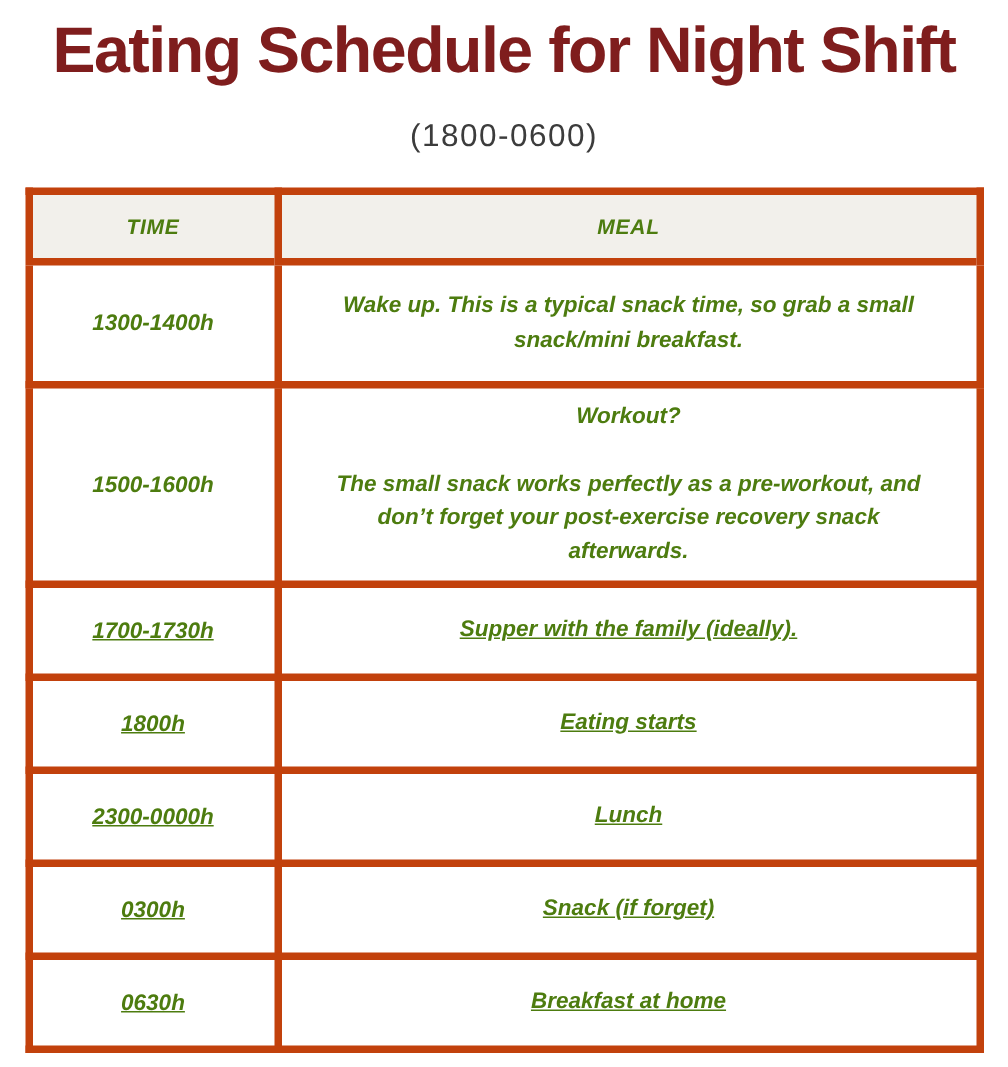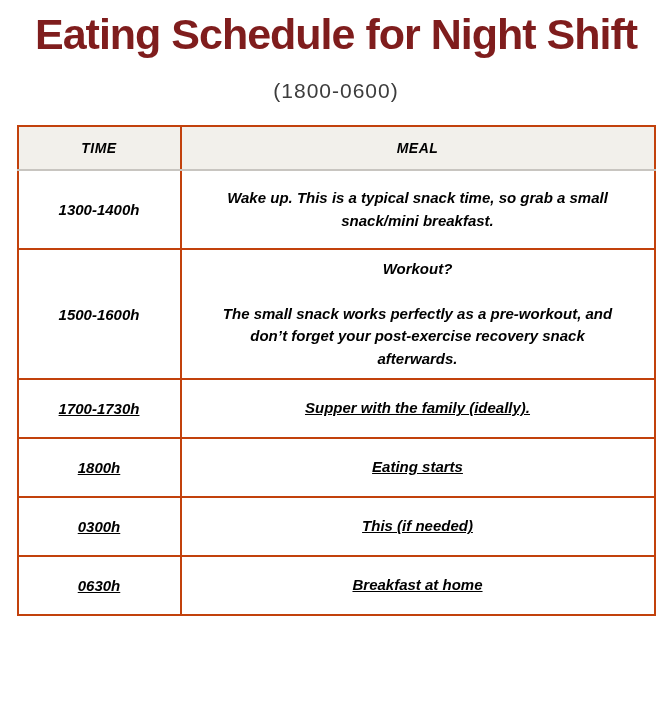--- a/index.html
+++ b/index.html
@@ -26,26 +26,26 @@
     letter-spacing:1px;
     color:#3c3c3c;
   }
   table.schedule {
     width:639px;
     margin:22px auto 0;
     border-collapse:collapse;
     table-layout:fixed;
   }
   .schedule th, .schedule td {
-    border:2px solid #c2410c;
+    border:5px solid #c2410c;
     font-style:italic;
     font-weight:bold;
     text-align:center;
     vertical-align:middle;
-    color:#000000;
+    color:#4d7c0f;
   }
   .schedule thead th {
     background:#f2f0eb;
     height:40px;
     font-size:14px;
     letter-spacing:.5px;
     border-bottom:2px solid #c8c5c0;
   }
   .schedule .col-time { width:159px; }
   .schedule td.time-cell { font-size:15px; }
@@ -89,22 +89,26 @@
       </tr>
       <tr class="h42">
         <td class="time-cell">1700-1730h</td>
         <td class="meal-cell">Supper with the family (ideally).</td>
       </tr>
       <tr class="h42">
         <td class="time-cell">1800h</td>
         <td class="meal-cell">Eating starts</td>
       </tr>
       <tr class="h42">
+        <td class="time-cell">2300-0000h</td>
+        <td class="meal-cell">Lunch</td>
+      </tr>
+      <tr class="h42">
         <td class="time-cell">0300h</td>
-        <td class="meal-cell">This (if needed)</td>
+        <td class="meal-cell">Snack (if forget)</td>
       </tr>
       <tr class="h42">
         <td class="time-cell">0630h</td>
         <td class="meal-cell">Breakfast at home</td>
       </tr>
     </tbody>
   </table>
 
 </div>
 

